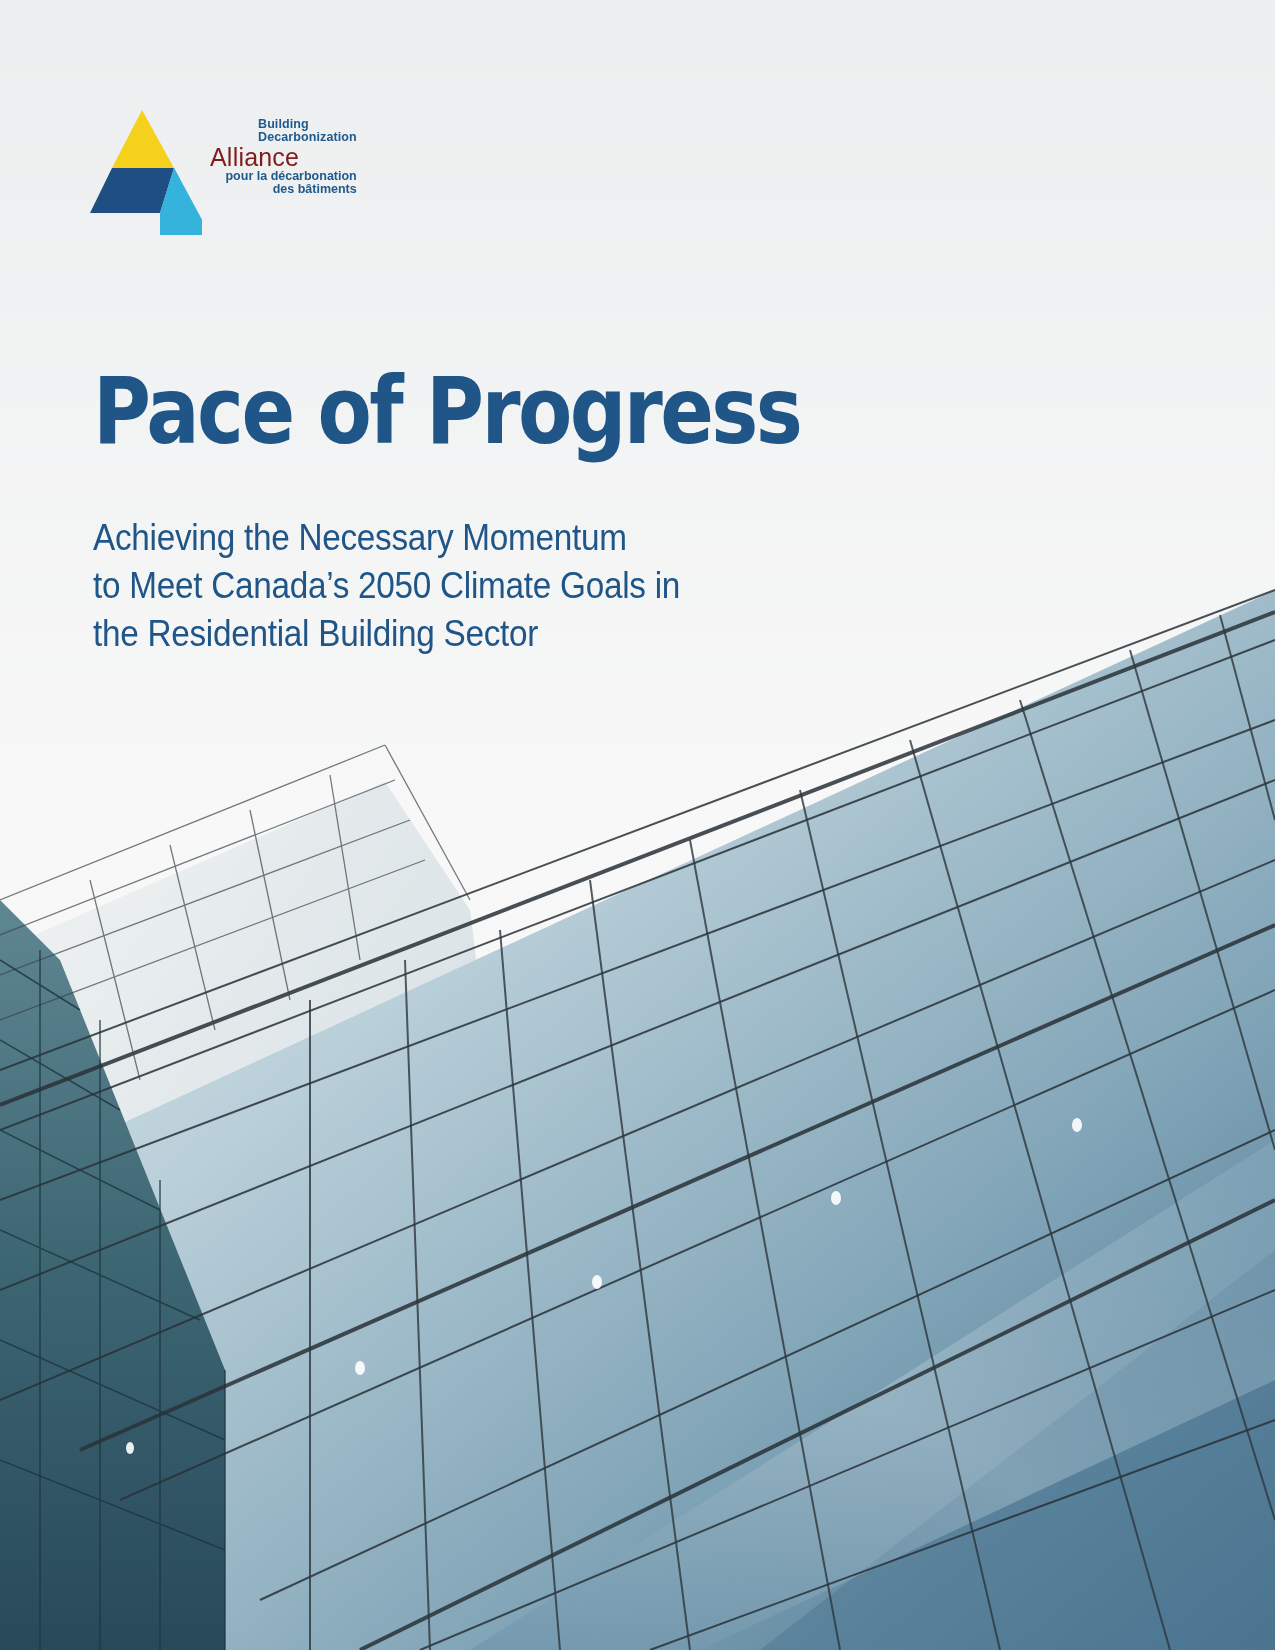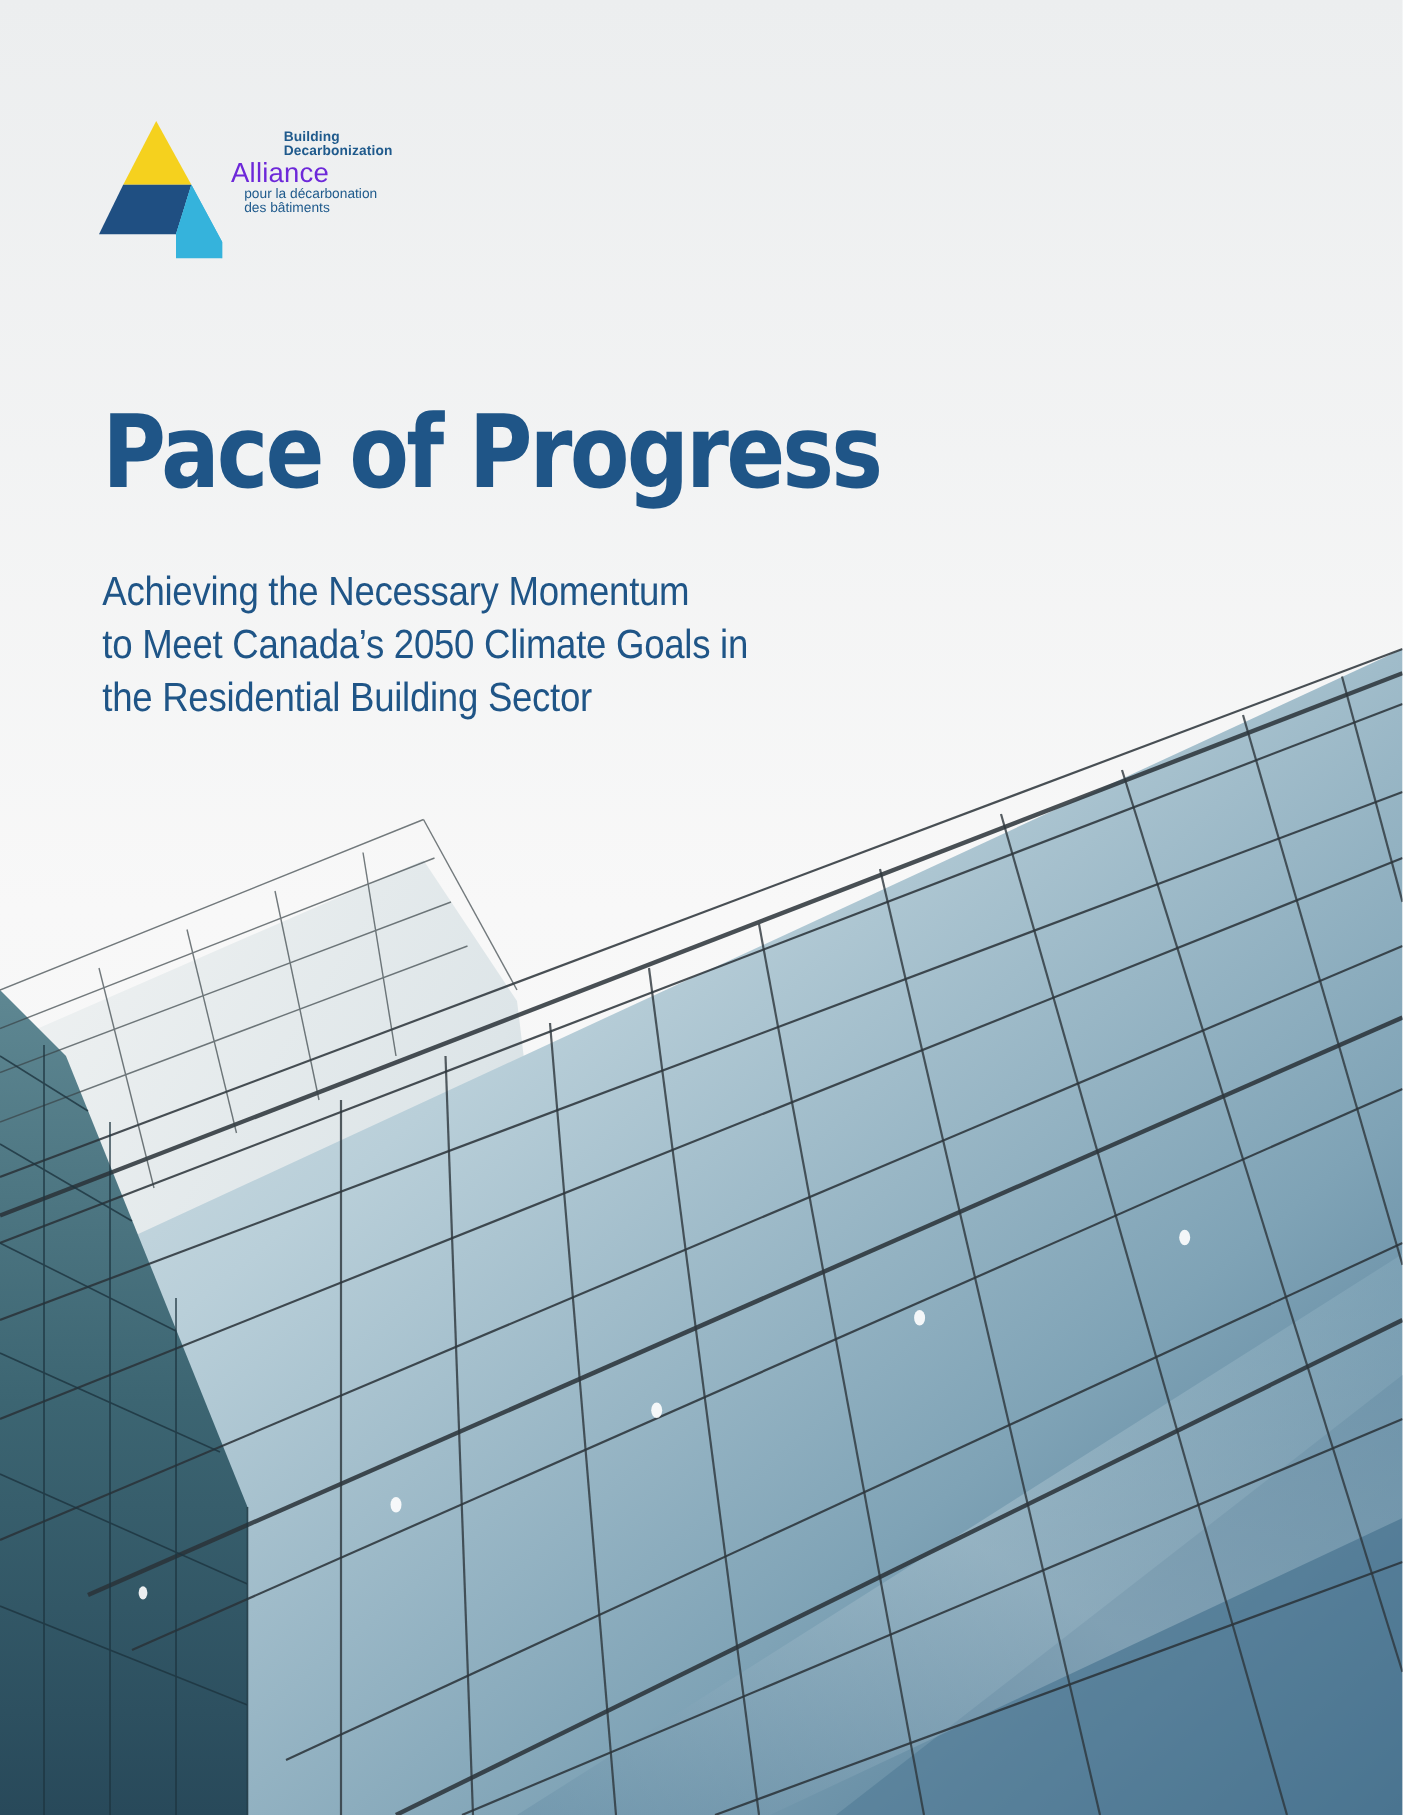--- a/index.html
+++ b/index.html
@@ -6,22 +6,22 @@
   body {
     width: 1275px; height: 1650px; position: relative; overflow: hidden;
     background: linear-gradient(180deg, #eef0f1 0%, #f5f6f6 35%, #fbfbfb 60%, #f4f6f7 100%);
     font-family: "Liberation Sans", sans-serif;
   }
   .photo { position: absolute; left: 0; top: 0; width: 1275px; height: 1650px; }
   .logo { position: absolute; left: 90px; top: 110px; width: 300px; height: 125px; }
   .logo svg { position: absolute; left: 0; top: 0; }
   .logo-text { position: absolute; left: 120px; top: 8px; color: #1f5a8c; }
   .logo-line1, .logo-line2 { display: block; font-weight: bold; font-size: 12.5px; line-height: 13px; letter-spacing: 0.1px; margin-left: 48px; }
-  .logo-alliance { display: block; font-size: 25px; line-height: 26px; color: #6d28d9; margin-top: 0px; letter-spacing: 0.2px; }
-  .logo-fr1, .logo-fr2 { display: block; font-weight: normal; font-size: 12.5px; line-height: 13px; margin-left: 12px; }
+  .logo-alliance { display: block; font-size: 25px; line-height: 26px; color: #7f1d1d; margin-top: 0px; letter-spacing: 0.2px; }
+  .logo-fr1, .logo-fr2 { display: block; font-weight: bold; font-size: 12.5px; line-height: 13px; margin-left: 12px; text-align: right; }
   .title {
     position: absolute; left: 93px; top: 362px; margin: 0;
     font-family: "DejaVu Sans", sans-serif; font-weight: bold; font-size: 92px; line-height: 100px;
     color: #1f5587; letter-spacing: -3px; transform: scaleX(0.86); transform-origin: left top;
   }
   .subtitle {
     position: absolute; left: 93px; top: 514px; margin: 0;
     font-family: "Liberation Sans", sans-serif; font-weight: normal; font-size: 37px; line-height: 48px;
     color: #1f5587; transform: scaleX(0.9); transform-origin: left top; letter-spacing: -0.3px;
   }

